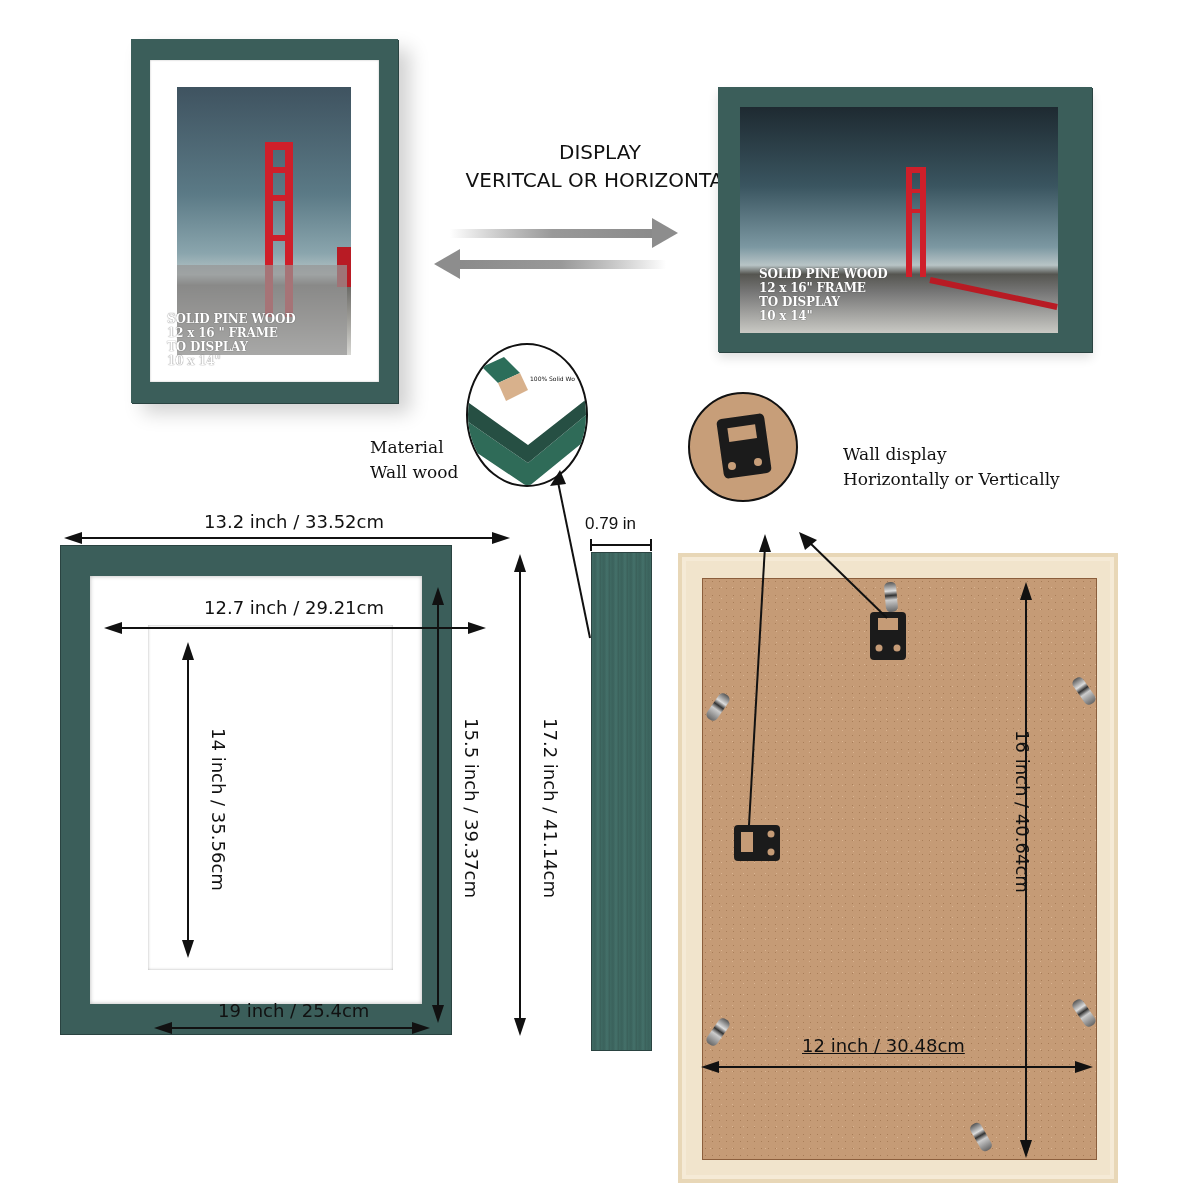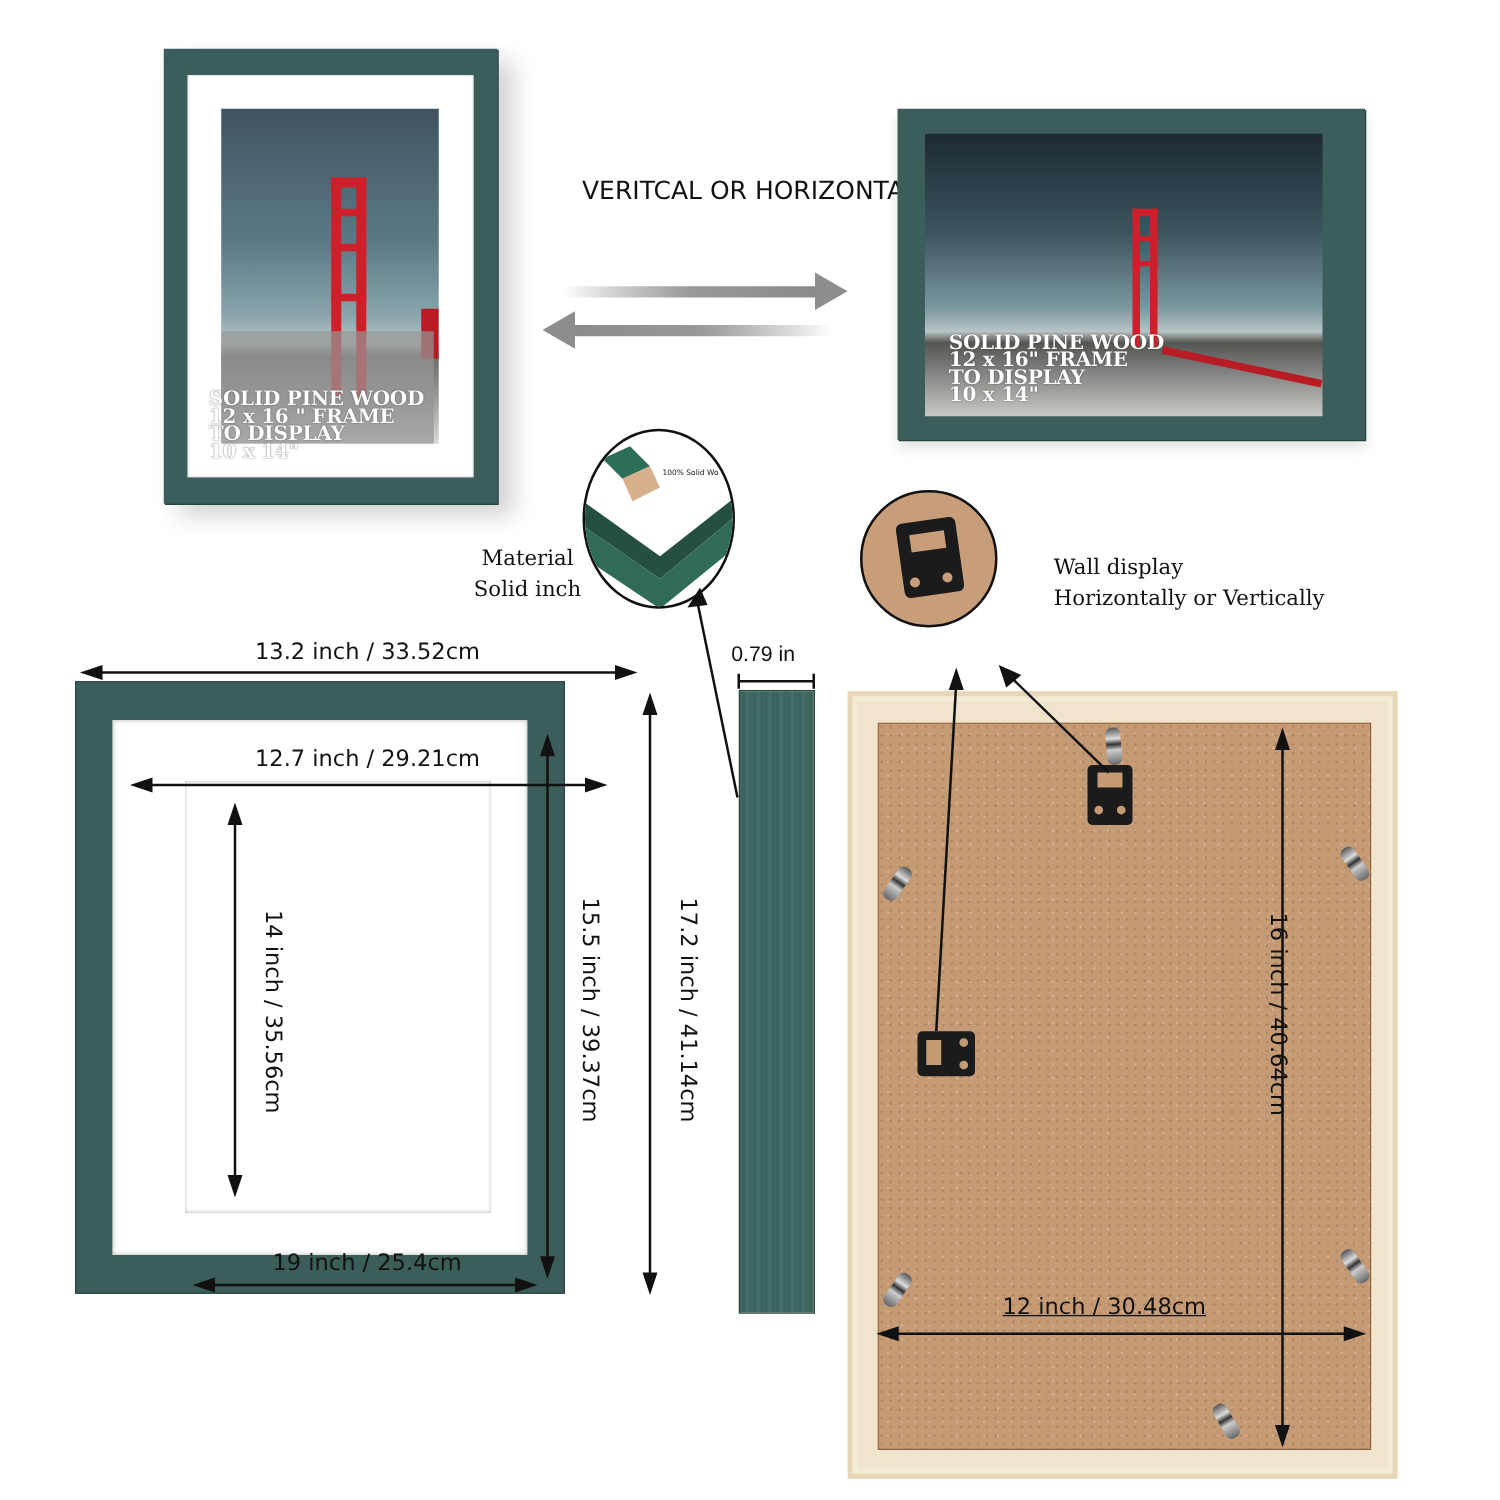--- a/index.html
+++ b/index.html
@@ -11,21 +11,21 @@
   .frame-v { left: 131px; top: 39px; width: 267px; height: 364px; background: #3b5e5a;
              box-shadow: 1px 1px 0 #2a4341, 12px 10px 18px rgba(0,0,0,0.18); }
   .frame-v .mat { position: absolute; left: 19px; top: 21px; width: 229px; height: 322px; background: #fff;
                   box-shadow: inset 0 0 2px rgba(0,0,0,0.3); }
   .photo { position: absolute; overflow: hidden;
            background: linear-gradient(180deg, #3f5360 0%, #5b7a86 40%, #8aa5ad 62%, #b7c5c6 70%, #6a6a66 74%, #9b9a95 86%, #d8d8d4 100%); }
   .frame-v .photo { left: 46px; top: 48px; width: 174px; height: 268px; }
   .tower { position: absolute; background: #cf1f2a; }
   .caption-box { position: absolute; background: rgba(150,150,150,0.72); }
   .caption { position: absolute; color: #fff; font-family: "DejaVu Serif", serif; font-weight: bold;
-             font-size: 16px; line-height: 14px; letter-spacing: -0.2px; text-shadow: 0 0 1px #333; white-space: nowrap; }
+             font-size: 12px; line-height: 14px; letter-spacing: -0.2px; text-shadow: 0 0 1px #333; white-space: nowrap; }
 
   
   .display-title { left: 380px; top: 138px; width: 440px; text-align: center;
                    font-family: "DejaVu Sans", sans-serif; font-size: 20px; line-height: 28px; font-weight: 500; color: #111; }
 
   
   .frame-h { left: 718px; top: 87px; width: 374px; height: 265px; background: #3b5e5a;
              box-shadow: 1px 1px 0 #2a4341, 0 6px 10px rgba(0,0,0,0.12); }
   .frame-h .photo { left: 22px; top: 20px; width: 318px; height: 226px;
            background: linear-gradient(180deg, #1e2a31 0%, #3a5560 35%, #7c98a2 62%, #b8c4c6 70%, #555550 74%, #777 82%, #c9c9c4 100%); }
@@ -77,20 +77,21 @@
   </div>
   <div class="caption" style="left:36px;top:273px;">
     <div>SOLID PINE WOOD</div>
     <div>12 x 16 " FRAME</div>
     <div>TO DISPLAY</div>
     <div>10 x 14"</div>
   </div>
 </div>
 
 <div class="abs display-title">
+  <div>DISPLAY</div>
   <div>VERITCAL OR HORIZONTAL</div>
 </div>
 
 <svg class="abs" style="left:430px;top:215px;" width="250" height="70">
   <defs>
     <linearGradient id="gR" x1="0" x2="1">
         <stop offset="0" stop-color="#888" stop-opacity="0"></stop>
         <stop offset="0.5" stop-color="#999"></stop>
         <stop offset="1" stop-color="#8a8a8a"></stop>
       </linearGradient>
@@ -125,23 +126,23 @@
 
 <div class="abs circle circle-material">
   <svg width="118" height="140">
     <polygon points="-10,70 60,118 130,60 130,85 60,142 -10,95" fill="#2f6b58"></polygon>
     <polygon points="-10,50 60,100 130,45 130,60 60,118 -10,70" fill="#264f43"></polygon>
     <polygon points="14,22 36,12 52,28 30,38" fill="#2c6e5a"></polygon>
     <polygon points="30,38 52,28 60,45 38,56" fill="#d8b18c"></polygon>
   </svg>
   <div class="abs" style="left:62px;top:30px;font-family:'DejaVu Sans',sans-serif;font-size:6px;white-space:nowrap;">100% Solid Wo</div>
 </div>
-<div class="abs label-serif" style="left:370px;top:435px;text-align:center;width:104px;">
+<div class="abs label-serif" style="left:370px;top:435px;width:104px;">
   <div>Material</div>
-  <div>Solid inch</div>
+  <div>Wall wood</div>
 </div>
 <svg class="abs" style="left:540px;top:470px;" width="60" height="170">
   <line x1="50" y1="168" x2="18" y2="12" stroke="#111" stroke-width="2"></line>
   <polygon points="10,16 20,0 26,14" fill="#111"></polygon>
 </svg>
 
 <div class="abs circle circle-hanger">
   <svg width="106" height="106">
     <rect x="30" y="22" width="48" height="60" rx="5" fill="#1b1b1b" transform="rotate(-8 54 52)"></rect>
     <rect x="40" y="32" width="28" height="14" fill="#c79e79" transform="rotate(-8 54 52)"></rect>

